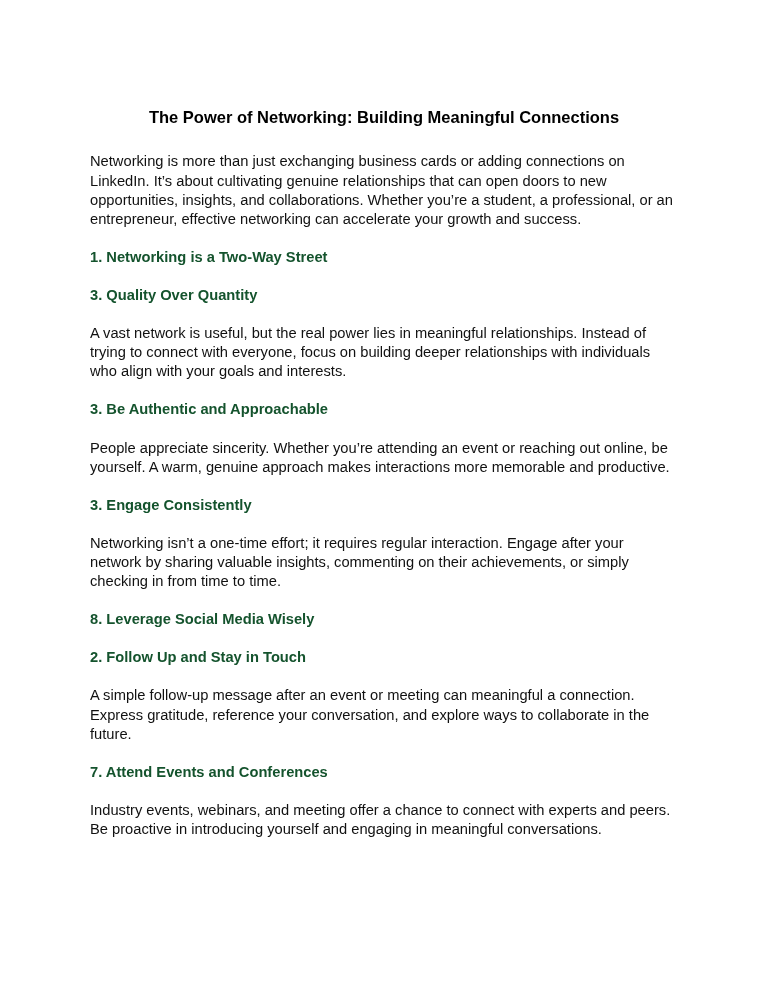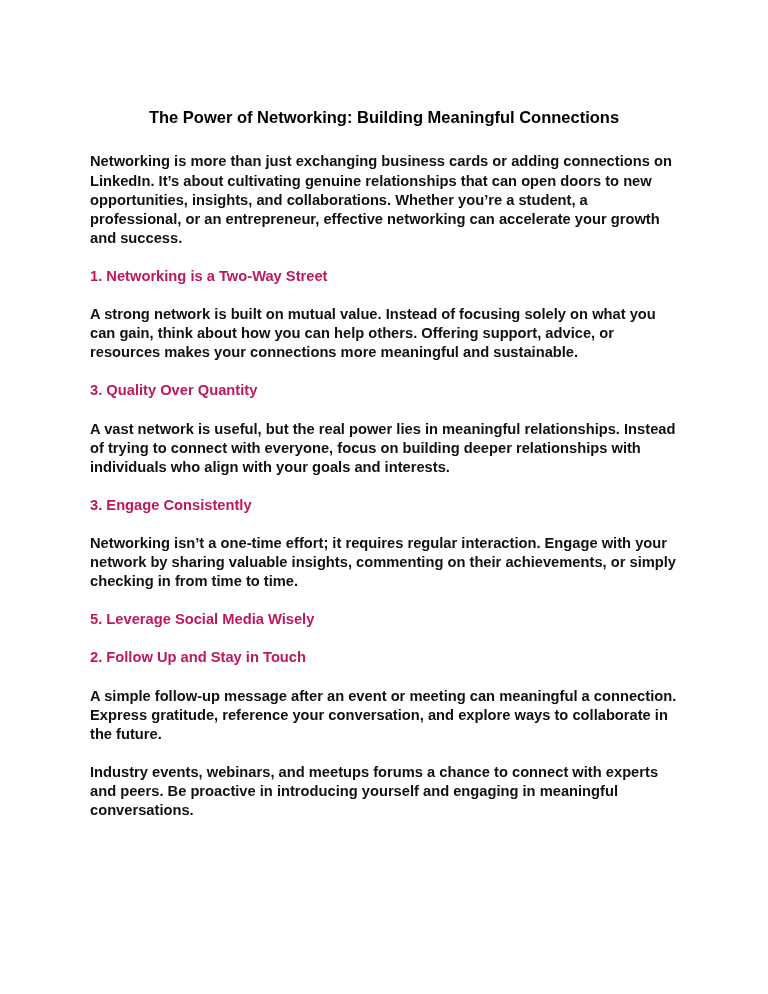--- a/index.html
+++ b/index.html
@@ -22,48 +22,50 @@
   }
   .doc-title {
     font-size: 16.5px;
     font-weight: bold;
     text-align: center;
     margin: 0 0 24px 0;
     color: #000000;
   }
   .para {
     margin: 0 0 19px 0;
-    font-weight: bold;
+    font-weight: normal;
   }
   .heading {
     font-size: 14.7px;
     font-weight: bold;
     margin: 0 0 19px 0;
-    color: #be185d;
+    color: #14532d;
   }
 </style>
 </head>
 <body>
 
 <div class="page">
 
   <h1 class="doc-title">The Power of Networking: Building Meaningful Connections</h1>
 
   <p class="para">Networking is more than just exchanging business cards or adding connections on LinkedIn. It’s about cultivating genuine relationships that can open doors to new opportunities, insights, and collaborations. Whether you’re a student, a professional, or an entrepreneur, effective networking can accelerate your growth and success.</p>
 
   <h2 class="heading">1. Networking is a Two-Way Street</h2>
-  <p class="para">A strong network is built on mutual value. Instead of focusing solely on what you can gain, think about how you can help others. Offering support, advice, or resources makes your connections more meaningful and sustainable.</p>
 
   <h2 class="heading">3. Quality Over Quantity</h2>
   <p class="para">A vast network is useful, but the real power lies in meaningful relationships. Instead of trying to connect with everyone, focus on building deeper relationships with individuals who align with your goals and interests.</p>
 
+  <h2 class="heading">3. Be Authentic and Approachable</h2>
+  <p class="para">People appreciate sincerity. Whether you’re attending an event or reaching out online, be yourself. A warm, genuine approach makes interactions more memorable and productive.</p>
 
   <h2 class="heading">3. Engage Consistently</h2>
-  <p class="para">Networking isn’t a one-time effort; it requires regular interaction. Engage with your network by sharing valuable insights, commenting on their achievements, or simply checking in from time to time.</p>
+  <p class="para">Networking isn’t a one-time effort; it requires regular interaction. Engage after your network by sharing valuable insights, commenting on their achievements, or simply checking in from time to time.</p>
 
-  <h2 class="heading">5. Leverage Social Media Wisely</h2>
+  <h2 class="heading">8. Leverage Social Media Wisely</h2>
 
   <h2 class="heading">2. Follow Up and Stay in Touch</h2>
   <p class="para">A simple follow-up message after an event or meeting can meaningful a connection. Express gratitude, reference your conversation, and explore ways to collaborate in the future.</p>
 
-  <p class="para">Industry events, webinars, and meetups forums a chance to connect with experts and peers. Be proactive in introducing yourself and engaging in meaningful conversations.</p>
+  <h2 class="heading">7. Attend Events and Conferences</h2>
+  <p class="para">Industry events, webinars, and meeting offer a chance to connect with experts and peers. Be proactive in introducing yourself and engaging in meaningful conversations.</p>
 
 </div>
 
 </body></html>

